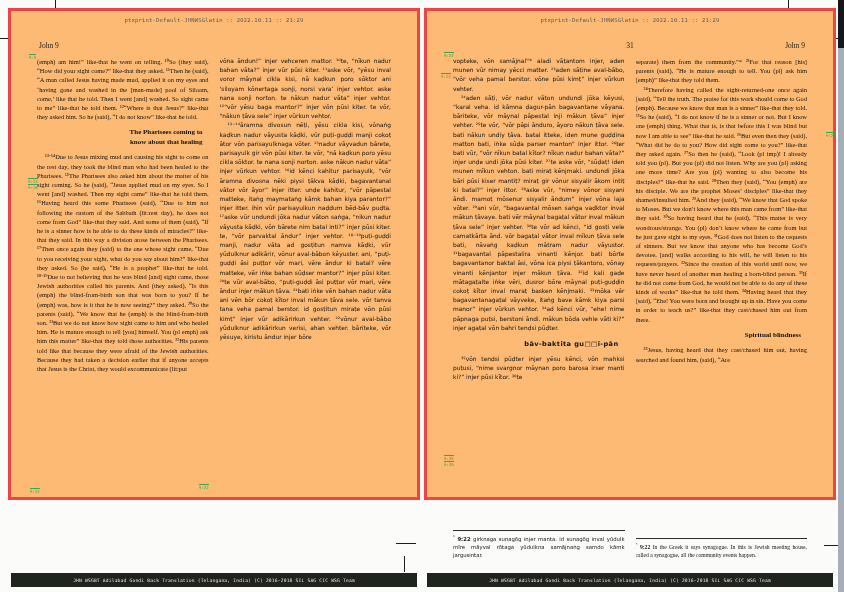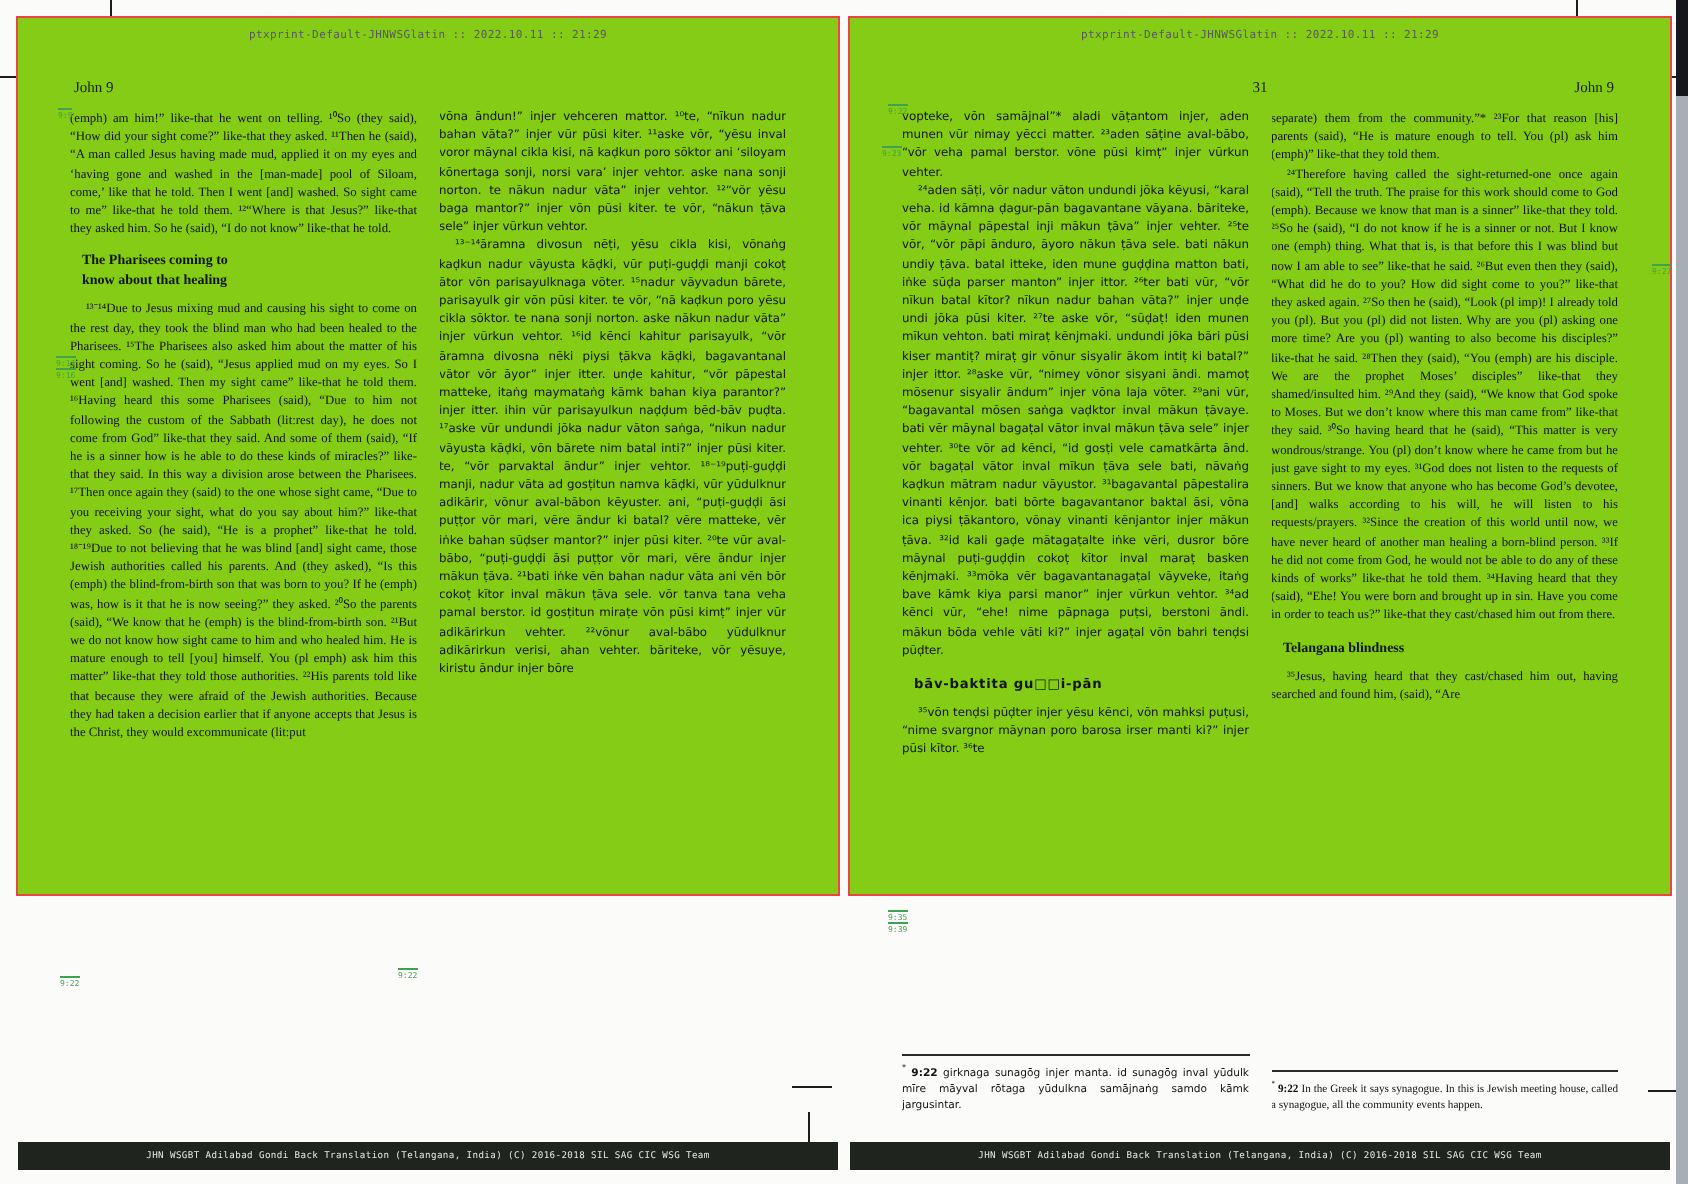--- a/index.html
+++ b/index.html
@@ -1,35 +1,35 @@
 <!DOCTYPE html>
 <html><head>
 <meta charset="utf-8">
 <style>
   html,body{margin:0;padding:0;}
   .stage{position:relative;width:844px;height:592px;background:#fbfbfa;overflow:hidden;
          font-family:"Liberation Serif",serif;}
-  .page{position:absolute;top:8px;width:412px;height:440px;background:#84cc16;
-        border:1px solid #ef4444;box-sizing:border-box;}
+  .page{position:absolute;top:8px;width:412px;height:492px;background:#fdba74;
+        border:3px solid #ef4444;box-sizing:border-box;}
   .page-left{left:8px;}
   .page-right{left:424px;padding-left:45px;}
   .print-header{position:absolute;top:6px;left:0;right:0;text-align:center;
         font-family:"DejaVu Sans Mono",monospace;font-size:5.5px;color:#595959;letter-spacing:.2px;}
   .running-head{position:absolute;top:30px;left:26px;right:26px;height:11px;font-size:7.5px;color:#1c1c1c;}
   .rh-book-left{position:absolute;left:2px;top:0;}
   .rh-book-right{position:absolute;right:2px;top:0;}
   .rh-folio{position:absolute;left:0;right:0;text-align:center;top:0;}
   .cols{position:absolute;top:46px;left:26px;right:26px;display:flex;gap:11px;}
   .page .cols{height:502px;}
   .col{width:50%;display:flex;flex-direction:column;overflow:hidden;}
   .col-en{font-family:"Liberation Serif",serif;font-size:6.4px;line-height:9.2px;color:#121212;}
   .col-go{font-family:"DejaVu Sans",sans-serif;font-size:5.9px;line-height:9.2px;color:#121212;}
   .para{text-align:justify;text-indent:8px;margin:0;}
   .para.cont{text-indent:0;}
-  .heading{text-align:left;font-weight:bold;white-space:pre-line;margin:7px 6px 5px 6px;}
+  .heading{text-align:right;font-weight:bold;white-space:pre-line;margin:7px 6px 5px 6px;}
   .col-en .heading{font-size:7px;line-height:9.5px;}
   .col-go .heading{font-size:6.6px;line-height:9.5px;letter-spacing:.4px;}
   .spacer{flex:1;}
   .footnote{border-top:.7px solid #2a2a2a;padding-top:2.5px;font-size:5.6px;line-height:8px;
         text-align:justify;}
   .col-go .footnote{font-size:5.3px;}
   .fn-marker{vertical-align:super;font-size:4px;}
   .fn-ref{font-weight:bold;}
   .footer-bar{position:absolute;left:0;right:0;top:562px;height:14px;background:#20241f;
         color:#e8e8e4;display:flex;align-items:center;justify-content:center;
@@ -92,21 +92,21 @@
         <div class="spacer"></div>
         <div class="footnote">
           <span class="fn-marker">*</span>
           <span class="fn-ref">9:22</span>
           <span>girknaga sunagōg injer manta. id sunagōg inval yūdulk mīre māyval rōtaga yūdulkna samājnaṅg samdo kāmk jargusintar.</span>
         </div>
       </div>
       <div class="col col-en">
         <p class="para cont">separate) them from the community.”* ²³For that reason [his] parents (said), “He is mature enough to tell. You (pl) ask him (emph)” like-that they told them.</p>
         <p class="para">²⁴Therefore having called the sight-returned-one once again (said), “Tell the truth. The praise for this work should come to God (emph). Because we know that man is a sinner” like-that they told. ²⁵So he (said), “I do not know if he is a sinner or not. But I know one (emph) thing. What that is, is that before this I was blind but now I am able to see” like-that he said. ²⁶But even then they (said), “What did he do to you? How did sight come to you?” like-that they asked again. ²⁷So then he (said), “Look (pl imp)! I already told you (pl). But you (pl) did not listen. Why are you (pl) asking one more time? Are you (pl) wanting to also become his disciples?” like-that he said. ²⁸Then they (said), “You (emph) are his disciple. We are the prophet Moses’ disciples” like-that they shamed/insulted him. ²⁹And they (said), “We know that God spoke to Moses. But we don’t know where this man came from” like-that they said. ³⁰So having heard that he (said), “This matter is very wondrous/strange. You (pl) don’t know where he came from but he just gave sight to my eyes. ³¹God does not listen to the requests of sinners. But we know that anyone who has become God’s devotee, [and] walks according to his will, he will listen to his requests/prayers. ³²Since the creation of this world until now, we have never heard of another man healing a born-blind person. ³³If he did not come from God, he would not be able to do any of these kinds of works” like-that he told them. ³⁴Having heard that they (said), “Ehe! You were born and brought up in sin. Have you come in order to teach us?” like-that they cast/chased him out from there.</p>
-        <div class="heading">Telangana blindness</div>
+        <div class="heading">Spiritual blindness</div>
         <p class="para">³⁵Jesus, having heard that they cast/chased him out, having searched and found him, (said), “Are</p>
         <div class="spacer"></div>
         <div class="footnote">
           <span class="fn-marker">*</span>
           <span class="fn-ref">9:22</span>
           <span>In the Greek it says synagogue. In this is Jewish meeting house, called a synagogue, all the community events happen.</span>
         </div>
       </div>
     </div>
     <div class="footer-bar">

